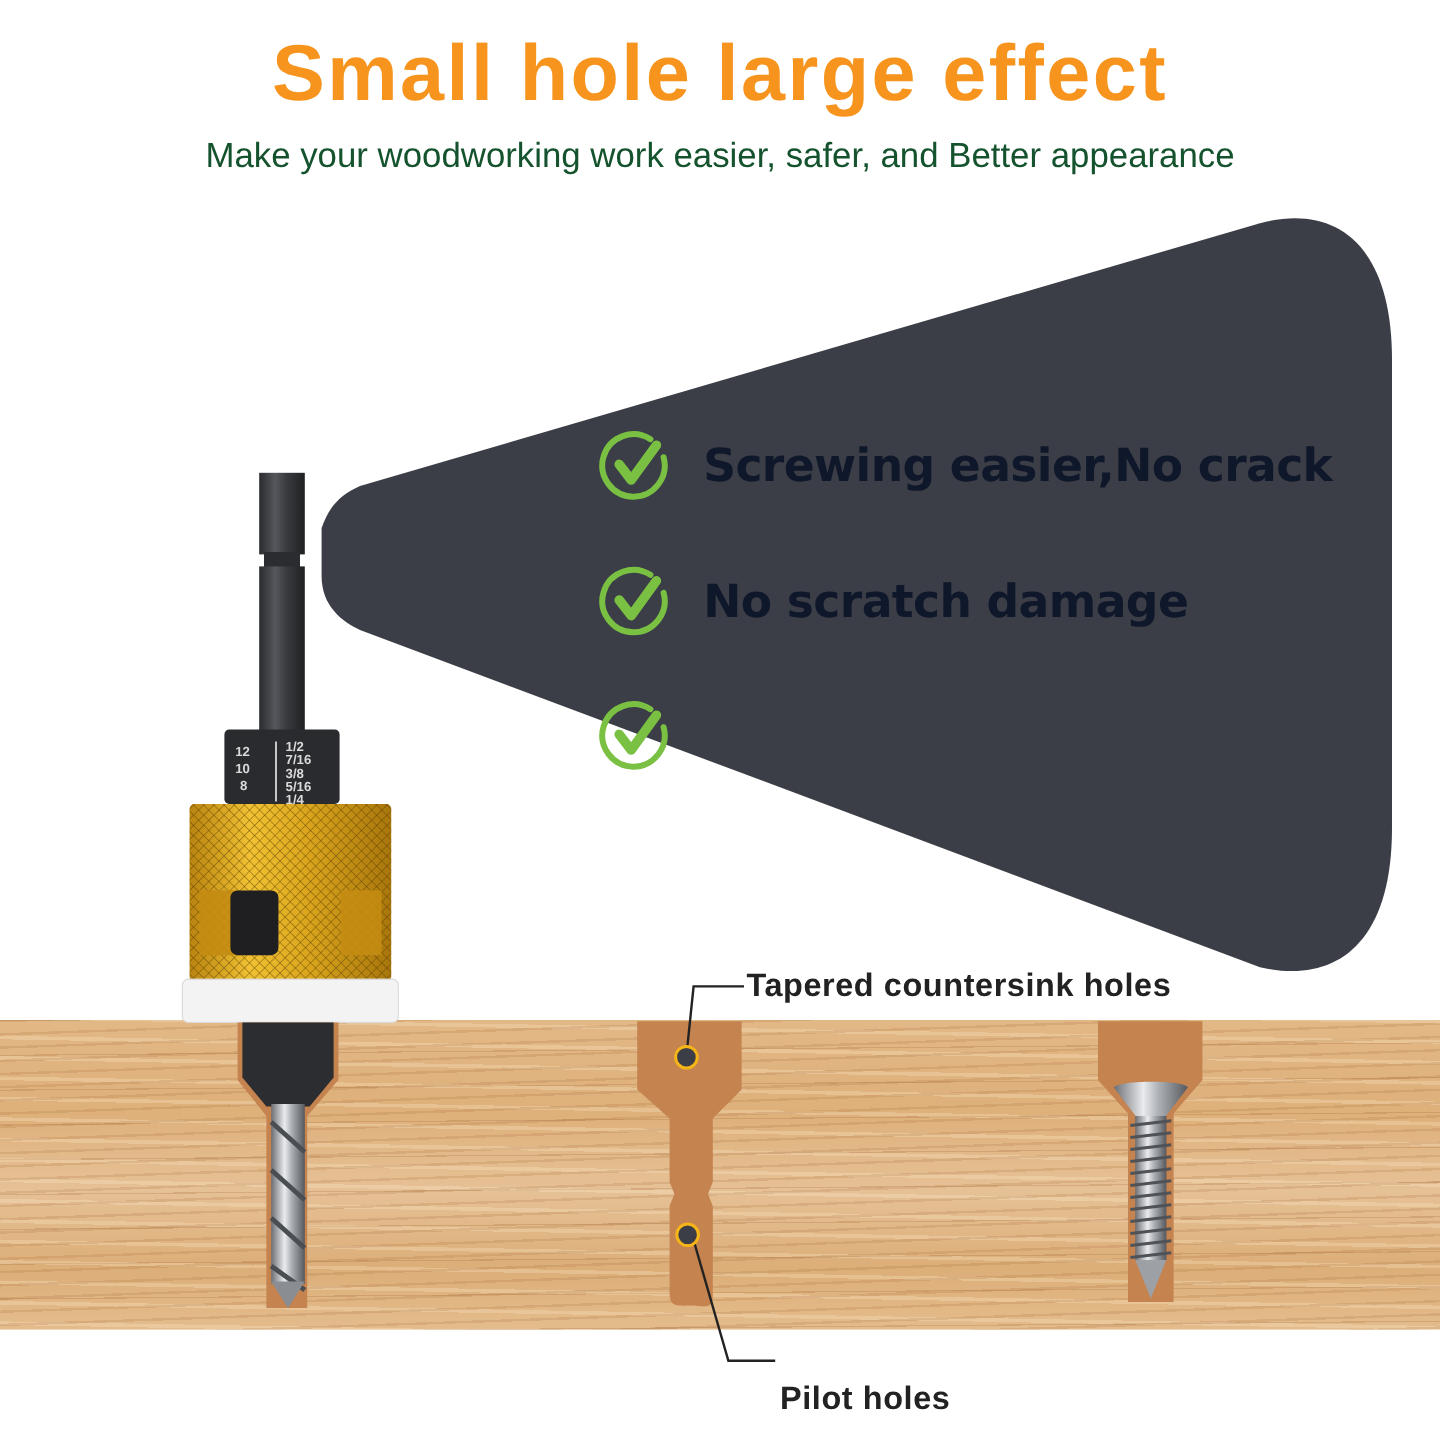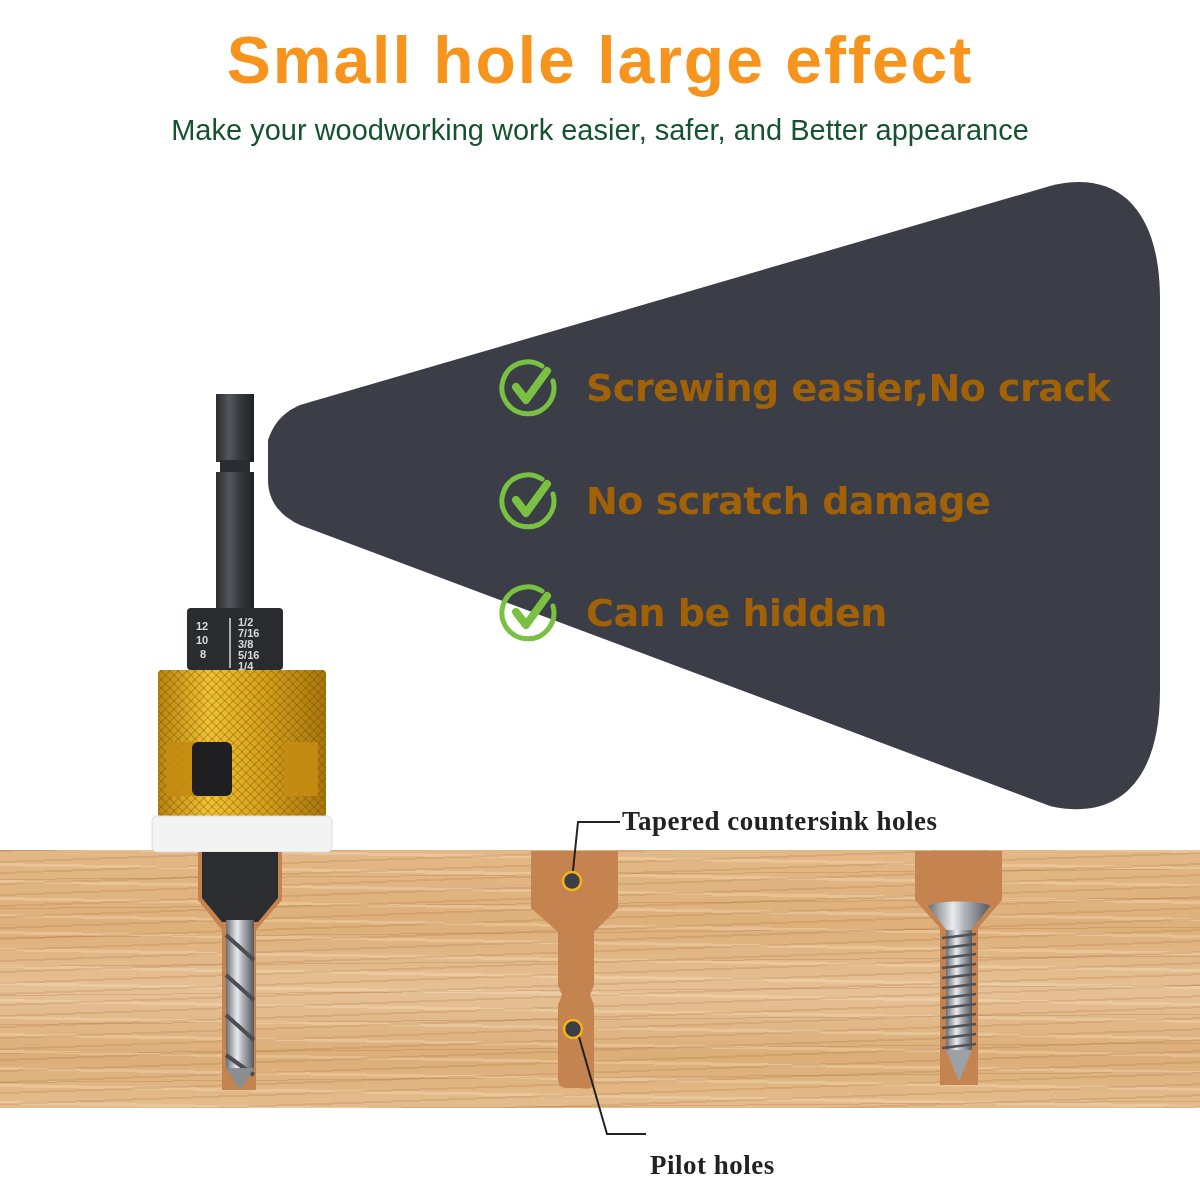--- a/index.html
+++ b/index.html
@@ -2,29 +2,29 @@
 <html><head>
 <meta charset="utf-8">
 <style>
   html,body{margin:0;padding:0;background:#ffffff;}
   body{width:1200px;height:1200px;position:relative;overflow:hidden;font-family:"Liberation Sans",sans-serif;}
   .title{position:absolute;left:0;top:22px;width:1200px;text-align:center;font-family:"Liberation Sans",sans-serif;font-weight:bold;font-size:66px;color:#f7941d;letter-spacing:2px;}
   .subtitle{position:absolute;left:0;top:114px;width:1200px;text-align:center;font-family:"Liberation Sans",sans-serif;font-size:29px;color:#14532d;}
   .cone{position:absolute;left:0;top:0;}
   .feature{position:absolute;left:498px;display:flex;align-items:center;height:64px;}
   .feature .check{width:62px;height:62px;margin-right:26px;}
-  .feature .label{font-family:"DejaVu Sans",sans-serif;font-weight:bold;font-size:38px;color:#a16207;white-space:nowrap;letter-spacing:-0.5px;}
+  .feature .label{font-family:"DejaVu Sans",sans-serif;font-weight:bold;font-size:38px;color:#0f172a;white-space:nowrap;letter-spacing:-0.5px;}
   .wood{position:absolute;left:0;top:850px;width:1200px;height:258px;
     background:
       repeating-linear-gradient(178deg, rgba(160,100,50,0.18) 0px, rgba(160,100,50,0.18) 2px, transparent 2px, transparent 11px),
       repeating-linear-gradient(181deg, rgba(255,240,210,0.25) 0px, rgba(255,240,210,0.25) 3px, transparent 3px, transparent 17px),
       repeating-linear-gradient(179.5deg, rgba(150,90,40,0.22) 0px, rgba(150,90,40,0.22) 1px, transparent 1px, transparent 29px),
       linear-gradient(180deg,#e2b886 0%,#deb07a 30%,#e6c196 55%,#dcae78 80%,#e4bc8c 100%);}
   .overlay{position:absolute;left:0;top:0;}
-  .callout{position:absolute;font-family:Liberation Serif, serif;font-weight:bold;font-size:27px;color:#222222;white-space:nowrap;letter-spacing:0.5px;}
+  .callout{position:absolute;font-family:Liberation Sans, sans-serif;font-weight:bold;font-size:27px;color:#222222;white-space:nowrap;letter-spacing:0.5px;}
 </style>
 </head>
 <body>
 
 <div class="title">Small hole large effect</div>
 <div class="subtitle">Make your woodworking work easier, safer, and Better appearance</div>
 
 <svg class="cone" width="1200" height="1200">
   <path d="M268,440 C275,420 285,412 300,405 L1050,186 C1110,170 1160,200 1160,300 L1160,690 C1160,790 1110,820 1050,806 L300,525 C285,518 268,505 268,480 Z" fill="#3c3e47"></path>
 </svg>
@@ -41,21 +41,20 @@
     <path d="M44,9 A26,26 0 1 0 55,24" fill="none" stroke="#7ac143" stroke-width="5" stroke-linecap="round"></path>
     <path d="M18,30 L28,43 L49,14" fill="none" stroke="#7ac143" stroke-width="8" stroke-linecap="round" stroke-linejoin="round"></path>
   </svg>
   <span class="label">No scratch damage</span>
 </div>
 <div class="feature" style="top:581px;">
   <svg class="check" viewBox="0 0 62 62">
     <path d="M44,9 A26,26 0 1 0 55,24" fill="none" stroke="#7ac143" stroke-width="5" stroke-linecap="round"></path>
     <path d="M18,30 L28,43 L49,14" fill="none" stroke="#7ac143" stroke-width="8" stroke-linecap="round" stroke-linejoin="round"></path>
   </svg>
-  <span class="label">Can be hidden</span>
 </div>
 
 <div class="wood"></div>
 
 <svg class="overlay" width="1200" height="1200">
   <defs>
     <linearGradient id="steel" x1="0" x2="1">
       <stop offset="0" stop-color="#2a2b2e"></stop>
         <stop offset="0.35" stop-color="#55575c"></stop>
         <stop offset="0.6" stop-color="#3a3b3f"></stop>

